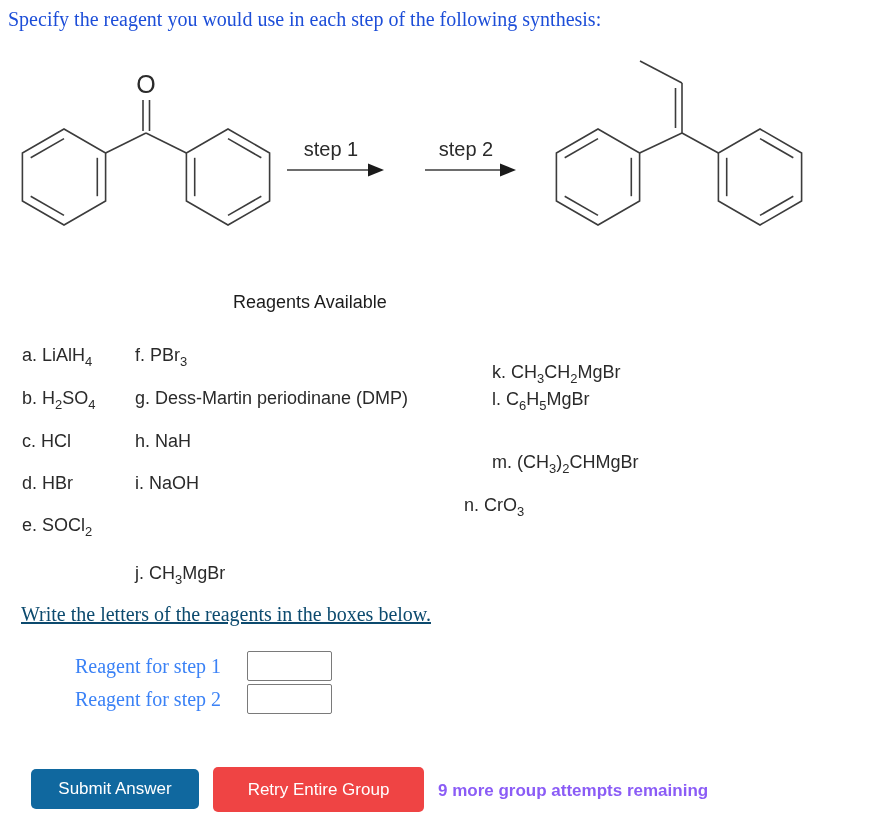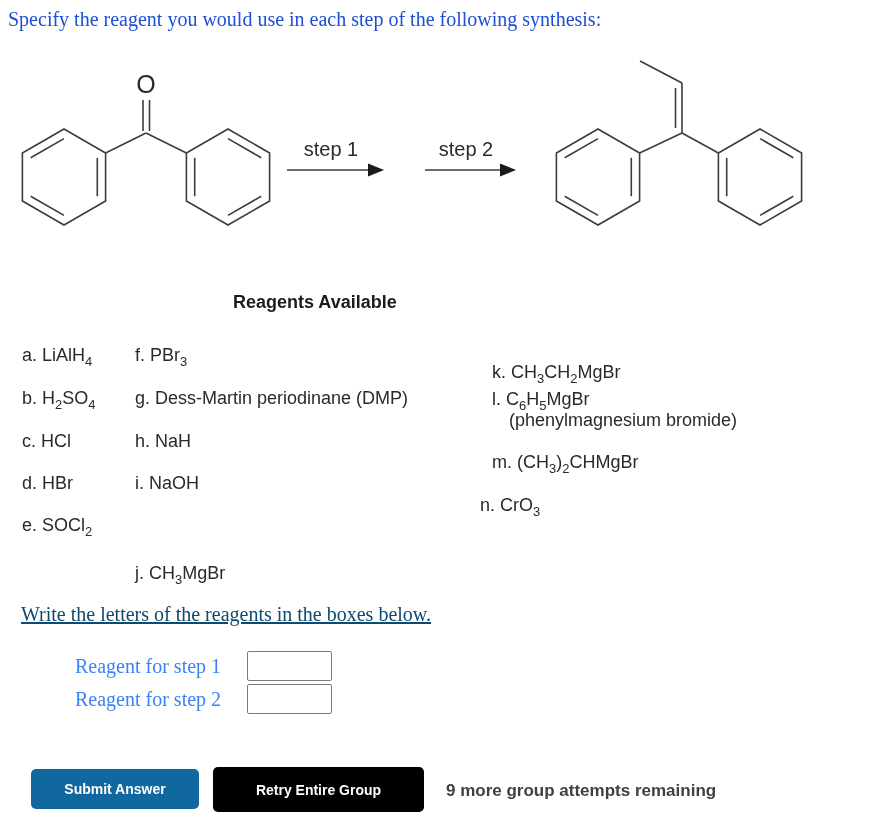--- a/index.html
+++ b/index.html
@@ -29,21 +29,21 @@
     stroke: #3c3c3c; stroke-width: 1.6; fill: none;
   }
   .scheme-svg polygon.arrowhead { fill: #1a1a1a; stroke: none; }
   .scheme-svg text { fill: #2b2b2b; stroke: none; }
   .atom-label { font-size: 25px; font-family: "Liberation Sans", sans-serif; }
   .step-label { font-size: 20px; font-family: "Liberation Sans", sans-serif; }
 
   
   .reagents-heading {
     left: 233px; top: 292px;
-    font-size: 18px; font-weight: bold; color: #1c1c1c;
+    font-size: 18px; font-weight: normal; color: #1c1c1c;
     white-space: nowrap;
   }
   .reagent-item {
     position: absolute;
     font-size: 18px; color: #2a2a2a;
     white-space: nowrap; line-height: 21px;
   }
   .reagent-item sub { font-size: 0.72em; line-height: 0; }
   .reagent-letter { margin-right: 5px; }
   .reagent-note { white-space: nowrap; padding-left: 17px; }
@@ -68,21 +68,21 @@
     border: 1px solid #7a7a7a; border-radius: 2px;
     background: #ffffff; font-size: 16px; padding: 2px 5px;
     font-family: "Liberation Sans", sans-serif;
   }
   .answer-input-1 { left: 247px; top: 651px; }
   .answer-input-2 { left: 247px; top: 684px; }
 
   
   .btn {
     border: none; border-radius: 5px;
-    color: #ffffff; font-weight: bold; font-size: 14px;
+    color: #ffffff; font-weight: normal; font-size: 17px;
     font-family: "Liberation Sans", sans-serif;
     cursor: pointer; text-align: center;
   }
   .submit-btn { left: 31px; top: 769px; width: 168px; height: 40px; }
   .retry-btn  { left: 213px; top: 767px; width: 211px; height: 45px; }
   .attempts-text {
     left: 438px; top: 781px;
     font-size: 17px; font-weight: bold; color: #8d8d8d;
     white-space: nowrap;
   }
@@ -180,31 +180,30 @@
 </div>
 <div class="reagent-item" style="left:135px; top:515px;margin-top:48px;">
   <span class="reagent-letter">j.</span><span>CH<sub>3</sub>MgBr</span>
 </div>
 
 <div class="reagent-item" style="left:492px; top:362px;">
   <span class="reagent-letter">k.</span><span>CH<sub>3</sub>CH<sub>2</sub>MgBr</span>
 </div>
 <div class="reagent-item" style="left:492px; top:389px;">
   <span class="reagent-letter">l.</span><span>C<sub>6</sub>H<sub>5</sub>MgBr</span>
-  <div class="reagent-note">(phenylmagnesium bromide)</div>
 </div>
 <div class="reagent-item" style="left:492px; top:452px;">
   <span class="reagent-letter">m.</span><span>(CH<sub>3</sub>)<sub>2</sub>CHMgBr</span>
 </div>
-<div class="reagent-item" style="left:480px; top:495px;">
+<div class="reagent-item" style="left:464px; top:495px;">
   <span class="reagent-letter">n.</span><span>CrO<sub>3</sub></span>
 </div>
 
 <div class="abs instruction-text" style="color: #0c4a6e; text-decoration: underline;">Write the letters of the reagents in the boxes below.</div>
 
 <div class="abs answer-label answer-label-1">Reagent for step 1</div>
 <input class="abs answer-input answer-input-1" type="text" value="" style="">
 <div class="abs answer-label answer-label-2">Reagent for step 2</div>
 <input class="abs answer-input answer-input-2" type="text" value="" style="">
 
 <button class="abs btn submit-btn" style="background: rgb(16, 104, 159);">Submit Answer</button>
-<button class="abs btn retry-btn" style="background: #000000;">Retry Entire Group</button>
-<div class="abs attempts-text" style="color: #404040; margin-left: 8px;">9 more group attempts remaining</div>
+<button class="abs btn retry-btn" style="background: #ef4444;">Retry Entire Group</button>
+<div class="abs attempts-text" style="color: #8b5cf6;">9 more group attempts remaining</div>
 
 </body></html>

